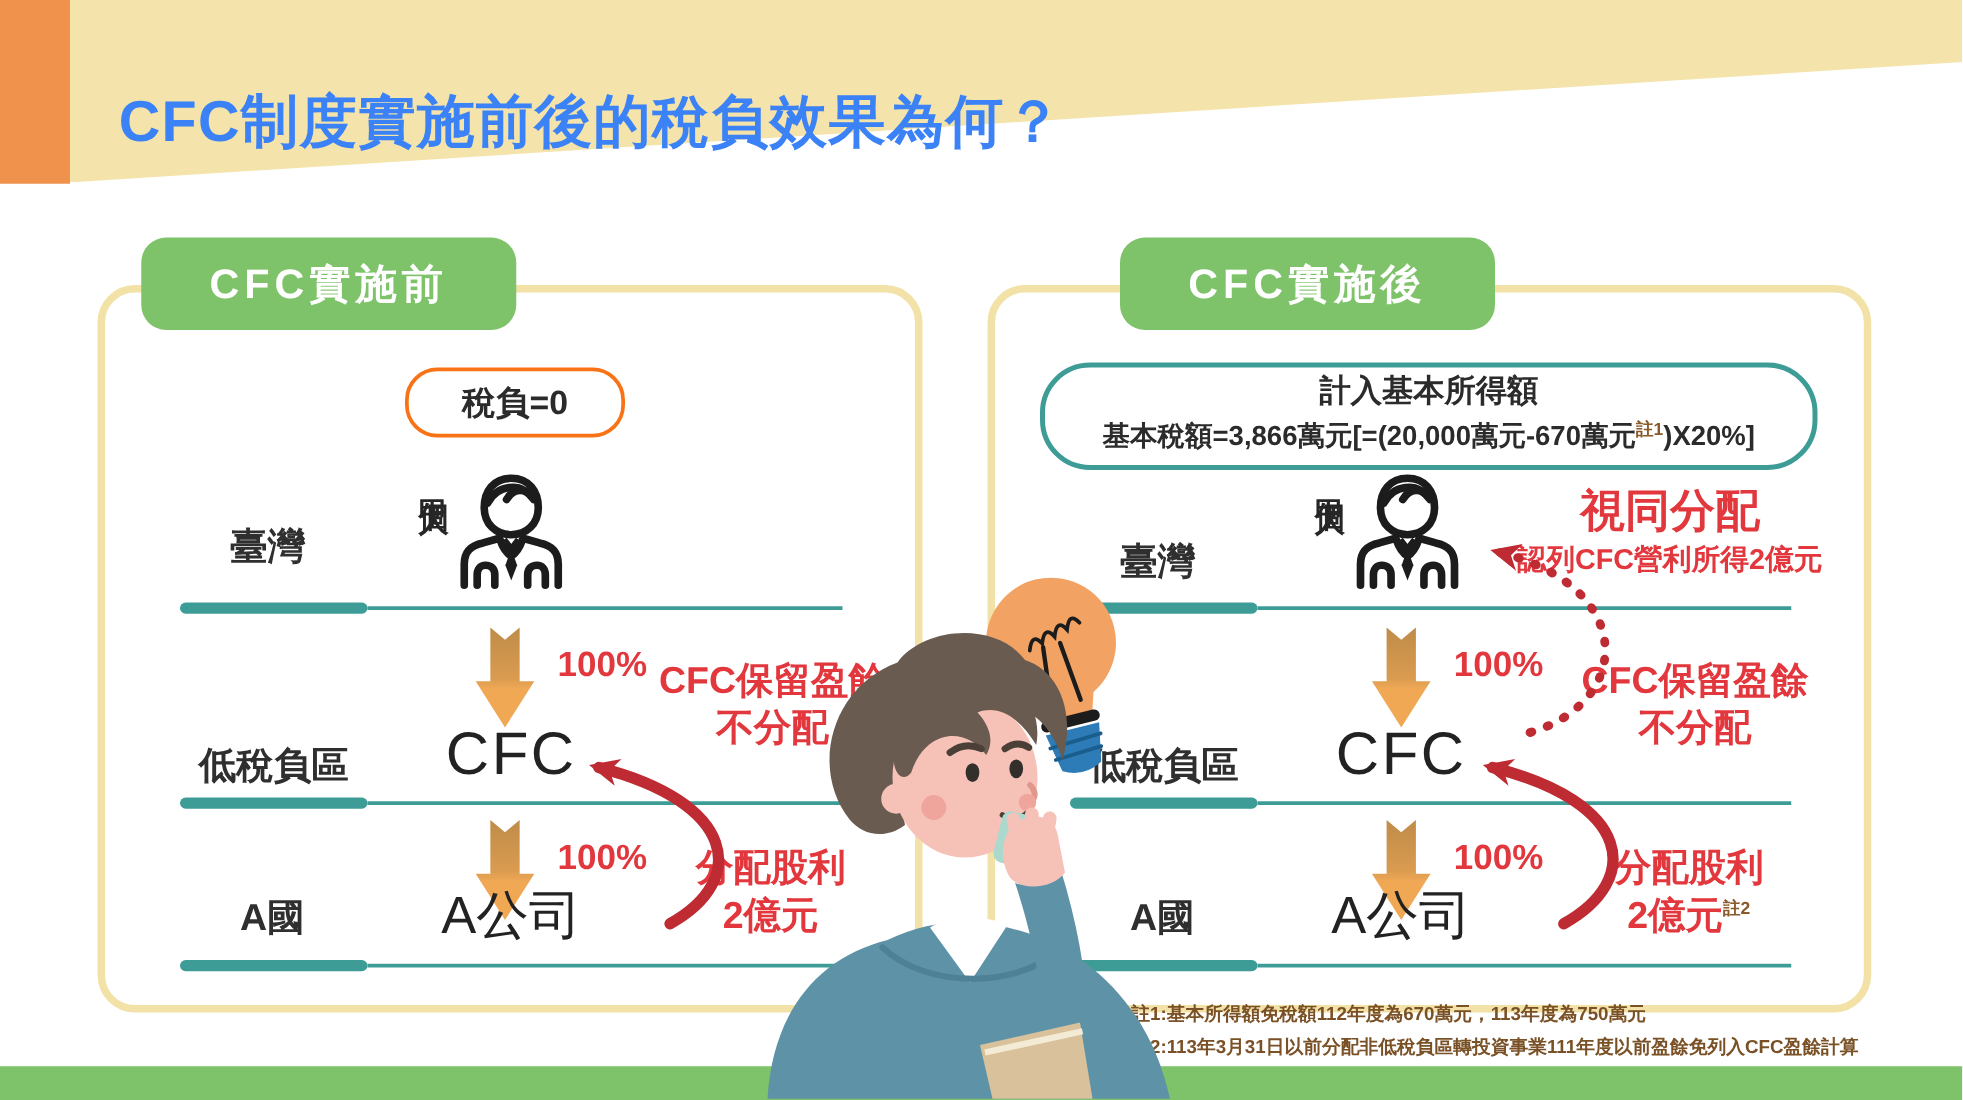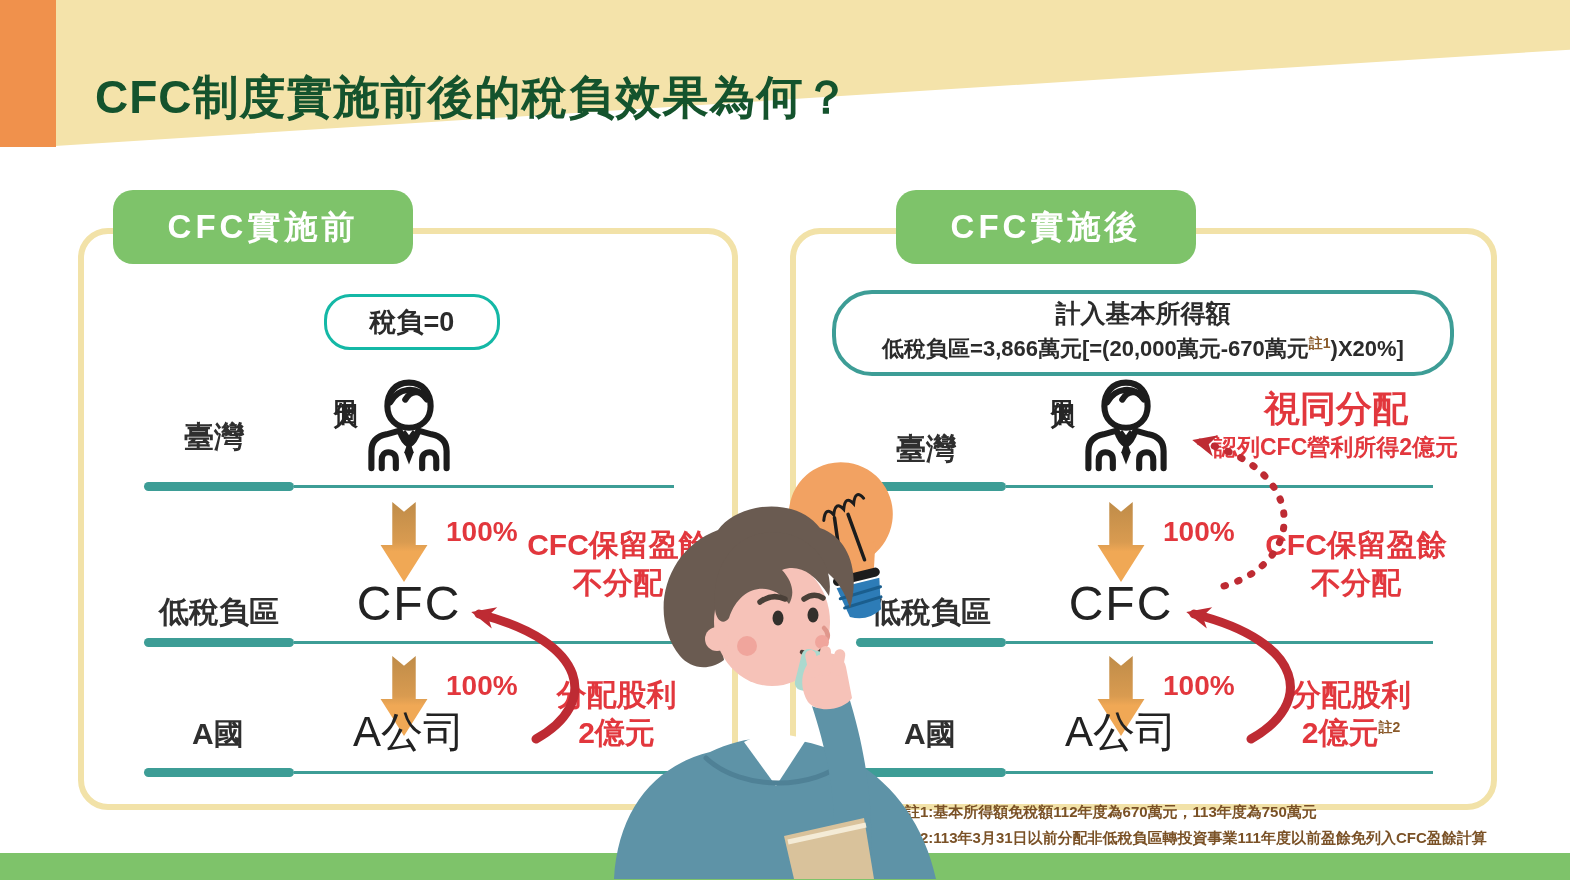--- a/index.html
+++ b/index.html
@@ -3,32 +3,32 @@
 <meta charset="utf-8">
 <style>
   html,body{margin:0;padding:0;background:#ffffff;}
   .canvas{position:relative;width:1570px;height:880px;overflow:hidden;background:#ffffff;
           font-family:"Liberation Sans","DejaVu Sans",sans-serif;}
 
   
   .banner-yellow{position:absolute;left:55px;top:0;width:1515px;height:146px;background:#F4E3AA;
                  clip-path:polygon(0 0,100% 0,100% 34%,0 100%);}
   .banner-orange{position:absolute;left:0;top:0;width:56px;height:147px;background:#F0914C;}
-  .page-title{position:absolute;left:95px;top:36px;font-size:46px;font-weight:900;color:#14532d;letter-spacing:1px;}
+  .page-title{position:absolute;left:95px;top:36px;font-size:46px;font-weight:900;color:#3b82f6;letter-spacing:1px;}
 
   
   .panel{position:absolute;top:228px;height:570px;background:#ffffff;border:6px solid #F2E2A8;border-radius:30px;z-index:1;}
   .panel-before{left:78px;width:648px;}
   .panel-after{left:790px;width:695px;}
   .badge{position:absolute;top:190px;width:300px;height:74px;background:#7EC36A;border-radius:20px;z-index:2;
          color:#ffffff;font-size:33px;font-weight:800;letter-spacing:4px;text-align:center;line-height:74px;}
   .badge-before{left:113px;}
   .badge-after{left:852px;margin-left:44px;}
 
-  .tax-pill{position:absolute;left:240px;top:60px;width:170px;height:50px;border:3px solid #14b8a6;border-radius:26px;
+  .tax-pill{position:absolute;left:240px;top:60px;width:170px;height:50px;border:3px solid #f97316;border-radius:26px;
             font-size:27px;font-weight:800;color:#2B2B2B;text-align:center;line-height:50px;background:#fff;}
   .formula-box{position:absolute;left:36px;top:56px;width:614px;height:74px;border:4px solid #3D9D96;border-radius:40px;
                background:#fff;text-align:center;padding-top:4px;box-sizing:content-box;}
   .formula-title{font-size:25px;font-weight:800;color:#2B2B2B;line-height:30px;}
   .formula-line{font-size:22px;font-weight:800;color:#2B2B2B;line-height:30px;}
   .sup-note{color:#8A5A2A;font-size:14px;font-weight:800;vertical-align:super;}
 
   .region-label{position:absolute;font-size:30px;font-weight:800;color:#2F2F2F;}
   .region-line{position:absolute;left:60px;right:58px;height:9px;display:flex;align-items:center;}
   .region-line .seg{width:150px;height:9px;border-radius:5px;background:#3D9D96;}
@@ -141,21 +141,21 @@
       <path d="M452,505 C515,470 505,408 395,380" fill="none" stroke="#BE2B33" stroke-width="9" stroke-linecap="round" marker-end="url(#mkr1)"></path>
     </svg>
   </section>
 
   <div class="badge badge-after">CFC實施後</div>
   <section class="panel panel-after">
 
     <div class="formula-box">
       <div class="formula-title">計入基本所得額</div>
       <div class="formula-line">
-        <span>低稅負區=3,866萬元[=(20,000萬元-670萬元</span><span class="sup-note">註1</span><span>)X20%]</span>
+        <span>基本稅額=3,866萬元[=(20,000萬元-670萬元</span><span class="sup-note">註1</span><span>)X20%]</span>
       </div>
     </div>
 
     <div class="vperson" style="left:251px;top:142px;">
       <span class="vlabel">甲個人</span>
       <svg width="94" height="96" viewBox="0 0 100 100">
         <g fill="none" stroke="#1C1C1C" stroke-width="6.5" stroke-linecap="round" stroke-linejoin="round">
           <path d="M50,6 C35,6 27,17 27,31 C27,45 37,54 50,54 C63,54 73,45 73,31 C73,17 65,6 50,6 Z"></path>
           <path d="M30,27 C38,12 58,8 69,24"></path>
           <path d="M46,24 C52,14 62,14 68,22"></path>

